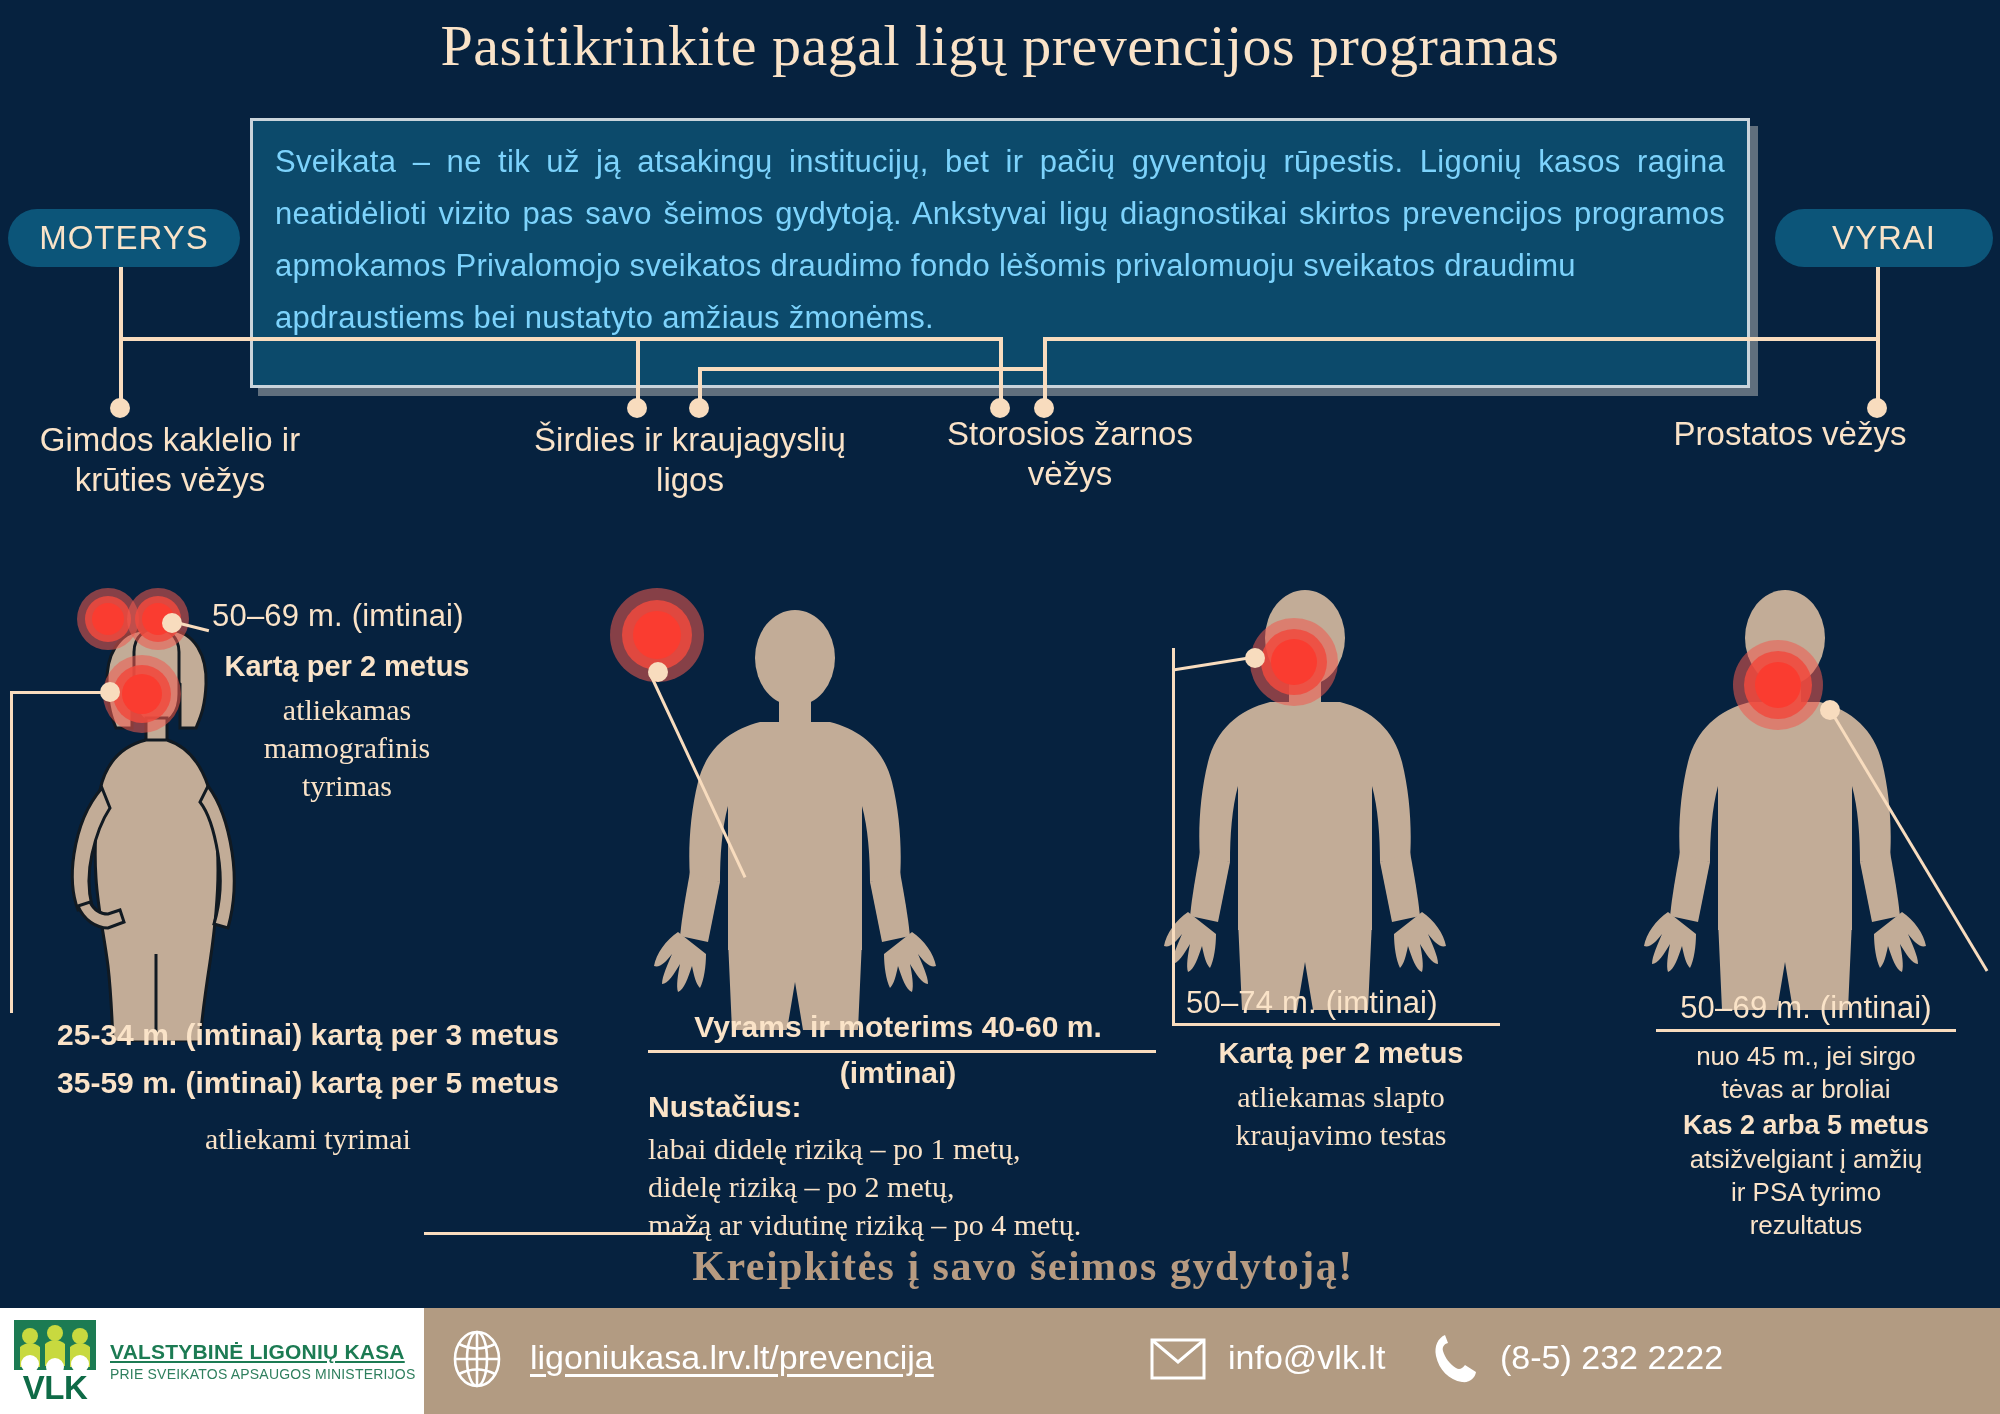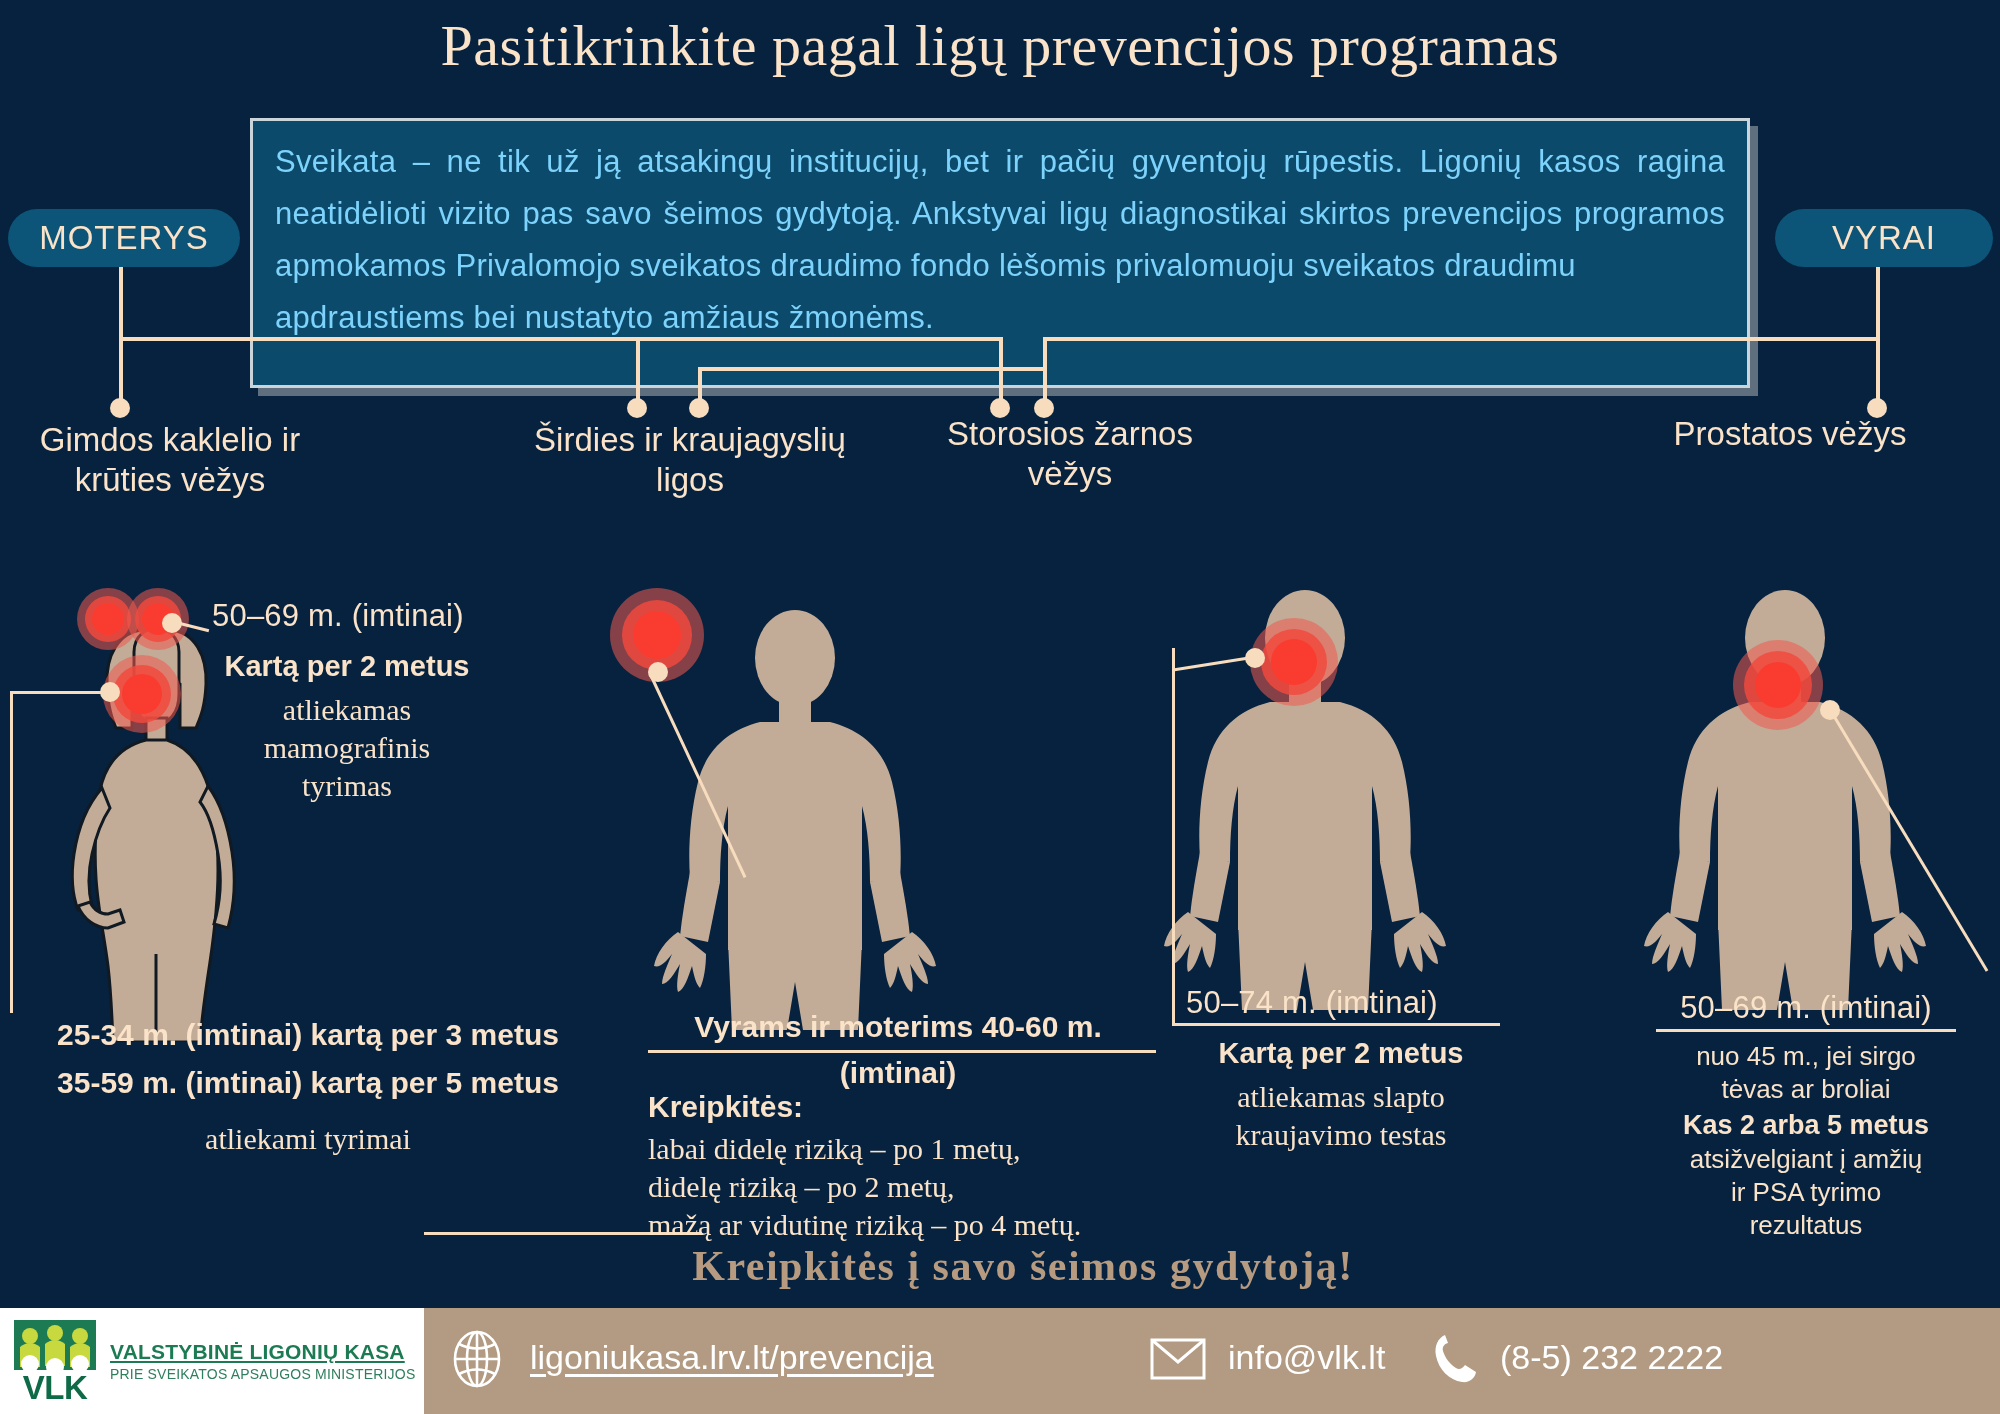--- a/index.html
+++ b/index.html
@@ -250,21 +250,21 @@
   </div>
   <div class="dot" style="left:648px;top:662px;"></div>
   <div class="ln" style="left:650px;top:672px;width:225px;height:3px;transform:rotate(65deg);transform-origin:left center;"></div>
   <div class="ln" style="left:648px;top:1050px;width:508px;height:3px;"></div>
 
   <div class="cal" style="left:648px;top:1010px;width:520px;">
     <div class="bold" style="font-size:30px;text-align:center;width:500px;">Vyrams ir moterims 40-60 m.</div>
     <div class="bold" style="font-size:30px;text-align:center;width:500px;margin-top:12px;">(imtinai)</div>
   </div>
   <div class="cal" style="left:648px;top:1090px;width:520px;">
-    <div class="bold" style="font-size:30px;">Kreipkitės:</div>
+    <div class="bold" style="font-size:30px;">Nustačius:</div>
     <div class="norm" style="margin-top:6px;">labai didelę riziką – po 1 metų,</div>
     <div class="norm">didelę riziką – po 2 metų,</div>
     <div class="norm">mažą ar vidutinę riziką – po 4 metų.</div>
   </div>
 
   <svg class="figure" style="left:1150px;top:590px;" width="310" height="420" viewBox="0 0 310 420">
     <ellipse class="body-plain" cx="155" cy="48" rx="40" ry="48"></ellipse>
     <rect class="body-plain" x="139" y="84" width="32" height="34"></rect>
     <path class="body-plain" d="M120 112 C88 120 66 140 58 172 C50 204 48 240 50 268 L80 272 C80 246 82 218 88 196 L88 340 L222 340 L222 196 C228 218 230 246 230 272 L260 268 C262 240 260 204 252 172 C244 140 222 120 190 112 Z"></path>
     <path class="body-plain" d="M50 262 C46 284 42 306 40 326 L68 332 C72 312 76 292 80 272 Z"></path>

